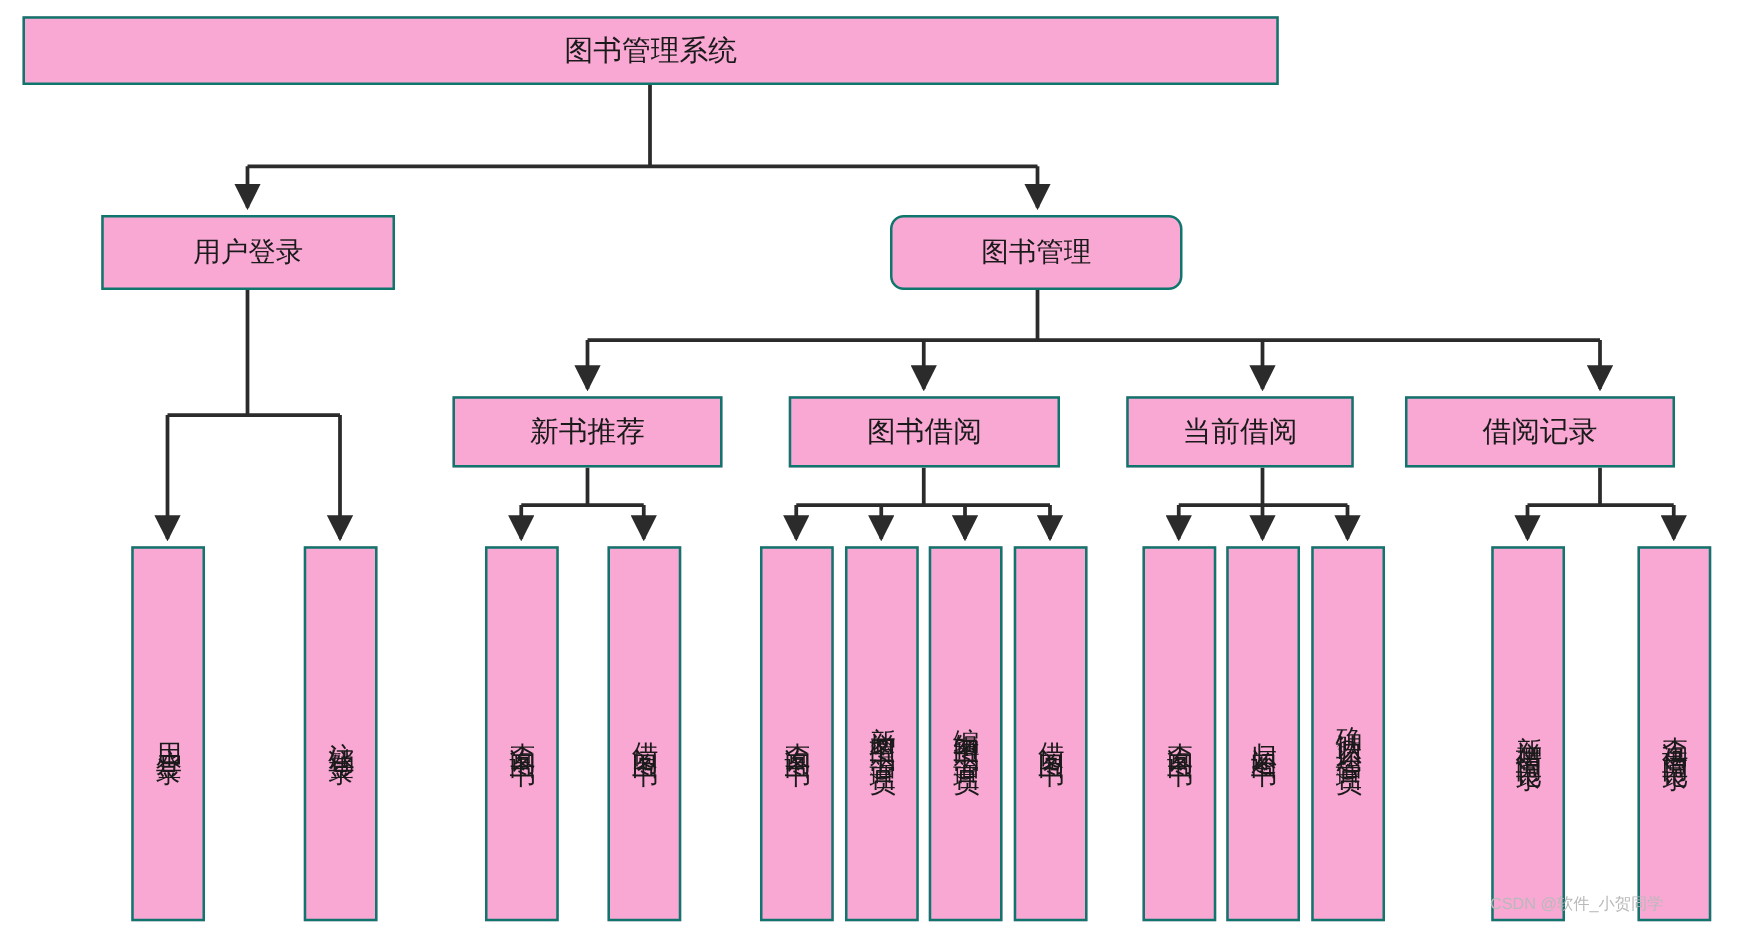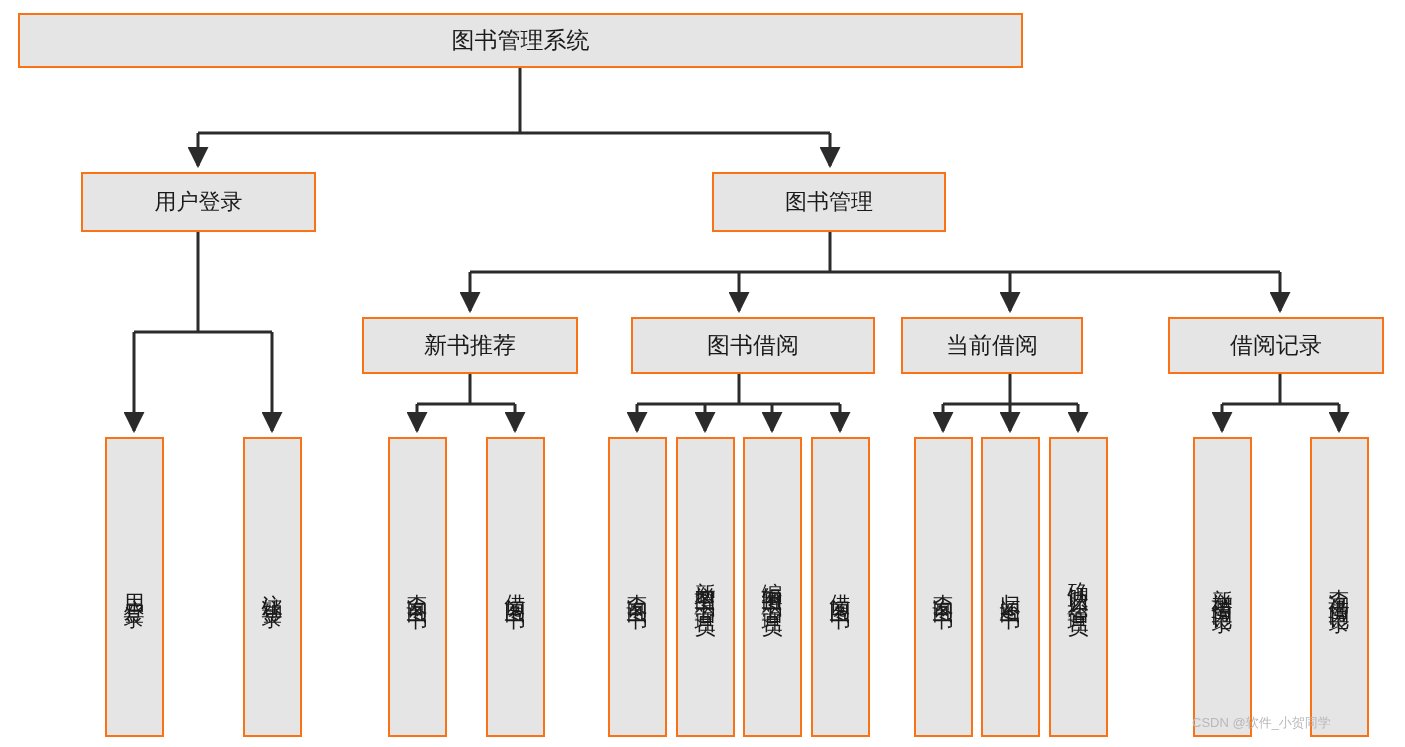--- a/index.html
+++ b/index.html
@@ -16,22 +16,22 @@
   }
   svg#connectors{
     position:absolute;
     left:0;top:0;
     width:1405px;height:747px;
     pointer-events:none;
   }
   .node{
     position:absolute;
     box-sizing:border-box;
-    background:#e5e5e5;
-    border:2px solid #f97316;
+    background:#f9a8d4;
+    border:2px solid #0f766e;
     display:flex;
     align-items:center;
     justify-content:center;
     color:#1a1a1a;
   }
   .node .lbl{
     display:block;
     text-align:center;
     line-height:1.18;
     white-space:nowrap;
@@ -116,34 +116,34 @@
     </g>
   </svg>
 
   <div class="node root" style="left: 18px; top: 13px; width: 1005px; height: 55px;">
     <span class="lbl">图书管理系统</span>
   </div>
 
   <div class="node lvl1" style="left: 81px; top: 172px; width: 235px; height: 60px;">
     <span class="lbl">用户登录</span>
   </div>
-  <div class="node lvl1" style="left: 712px; top: 172px; width: 234px; height: 60px;">
+  <div class="node lvl1" style="left: 712px; top: 172px; width: 234px; height: 60px; border-radius: 11px;">
     <span class="lbl">图书管理</span>
   </div>
 
   <div class="node lvl2" style="left: 362px; top: 317px; width: 216px; height: 57px;">
     <span class="lbl">新书推荐</span>
   </div>
-  <div class="node lvl2" style="left: 631px; top: 317px; width: 244px; height: 57px;">
+  <div class="node lvl2" style="left: 631px; top: 317px; width: 217px; height: 57px;">
     <span class="lbl">图书借阅</span>
   </div>
   <div class="node lvl2" style="left: 901px; top: 317px; width: 182px; height: 57px;">
     <span class="lbl">当前借阅</span>
   </div>
-  <div class="node lvl2" style="left: 1168px; top: 317px; width: 216px; height: 57px;">
+  <div class="node lvl2" style="left: 1124px; top: 317px; width: 216px; height: 57px;">
     <span class="lbl">借阅记录</span>
   </div>
 
   <div class="node leaf" style="left: 105px; top: 437px; width: 59px; height: 300px;">
     <span class="lbl">用户登录</span>
   </div>
   <div class="node leaf" style="left: 243px; top: 437px; width: 59px; height: 300px;">
     <span class="lbl">注销登录</span>
   </div>
   <div class="node leaf" style="left: 388px; top: 437px; width: 59px; height: 300px;">

